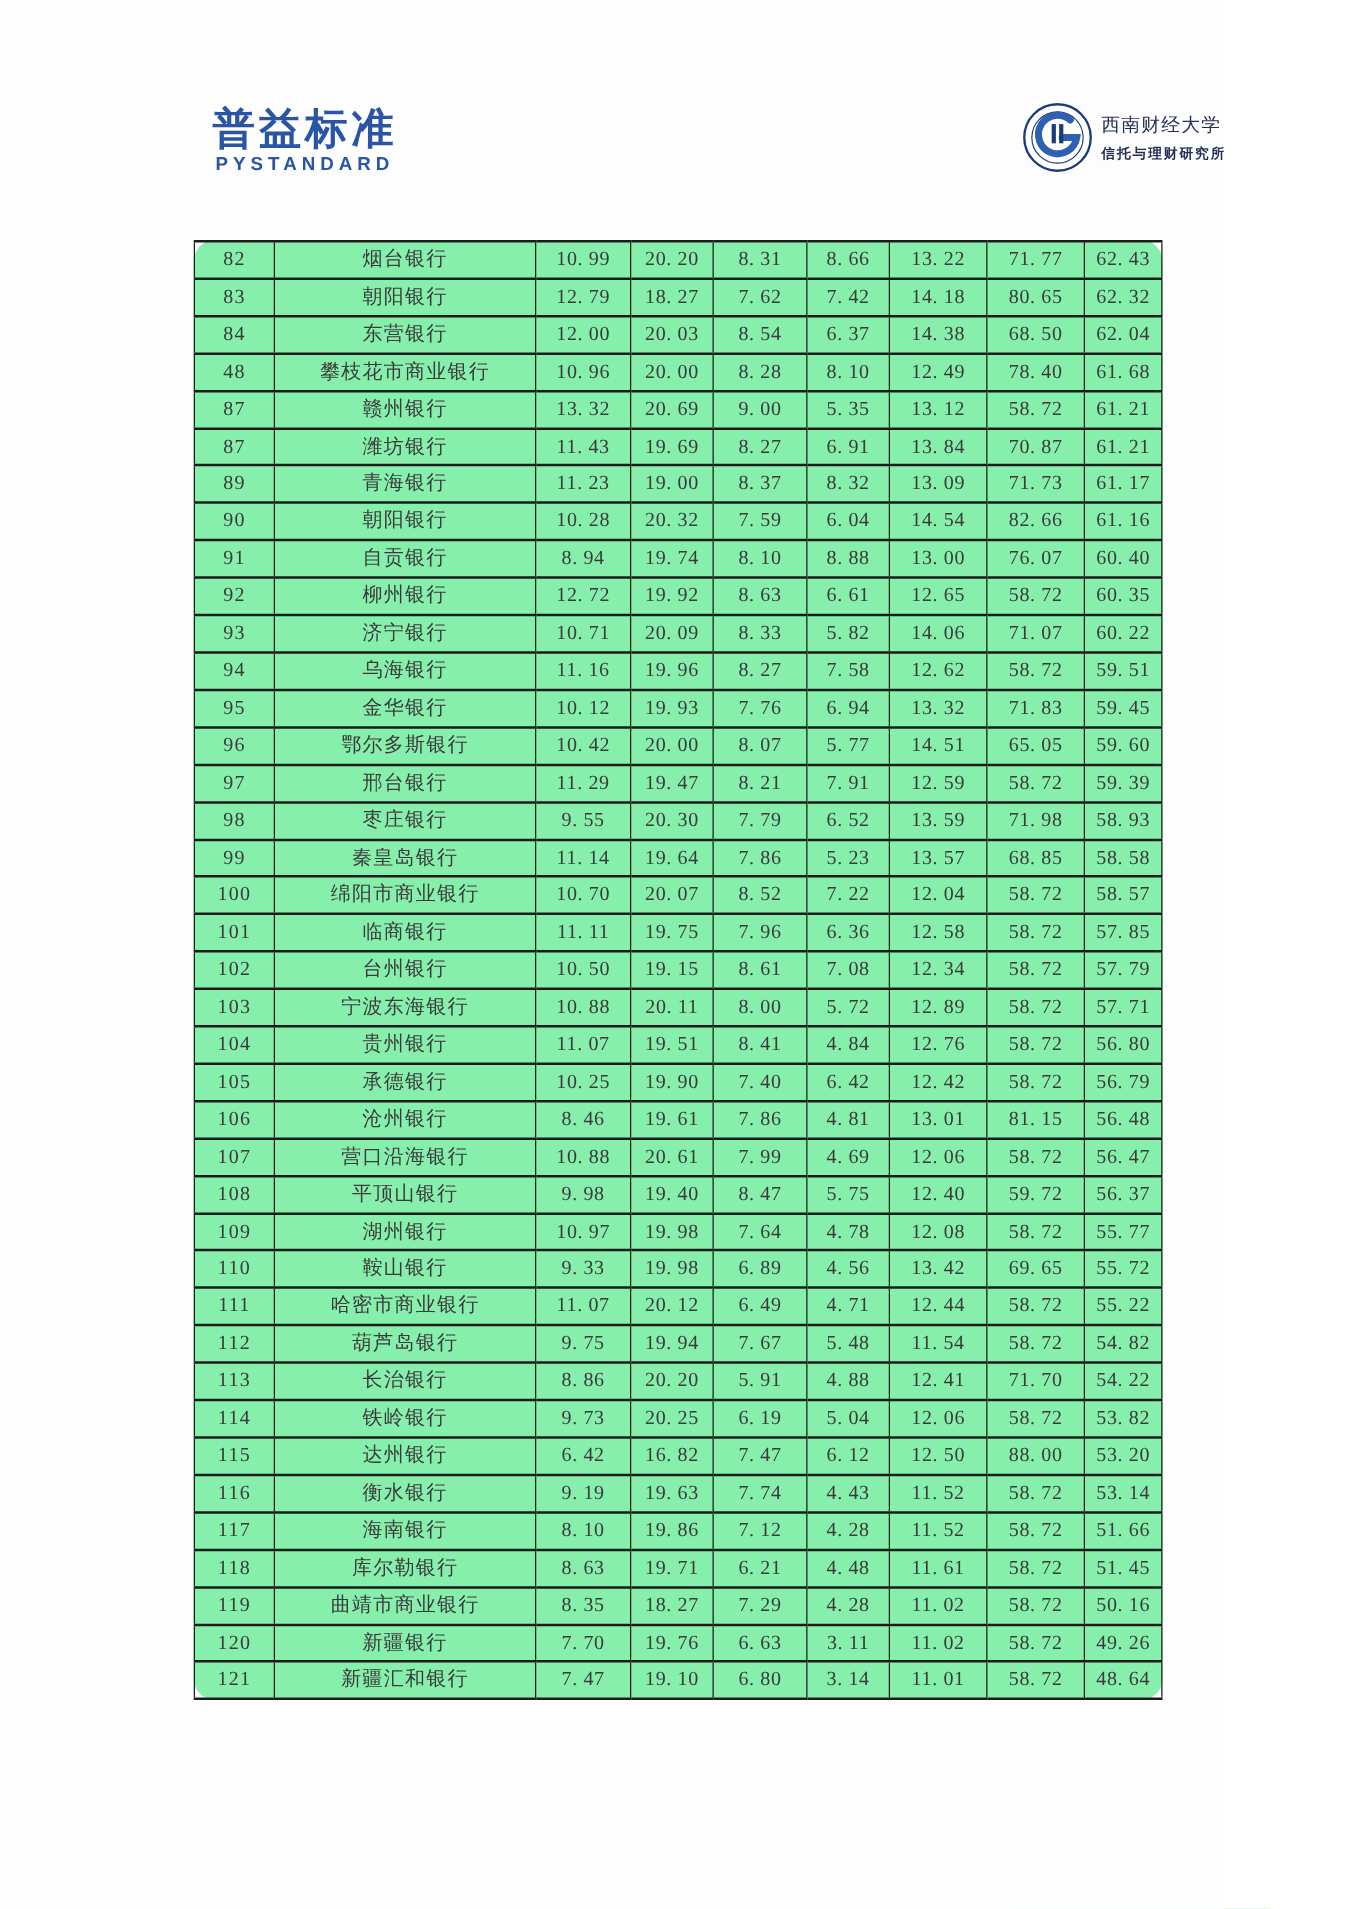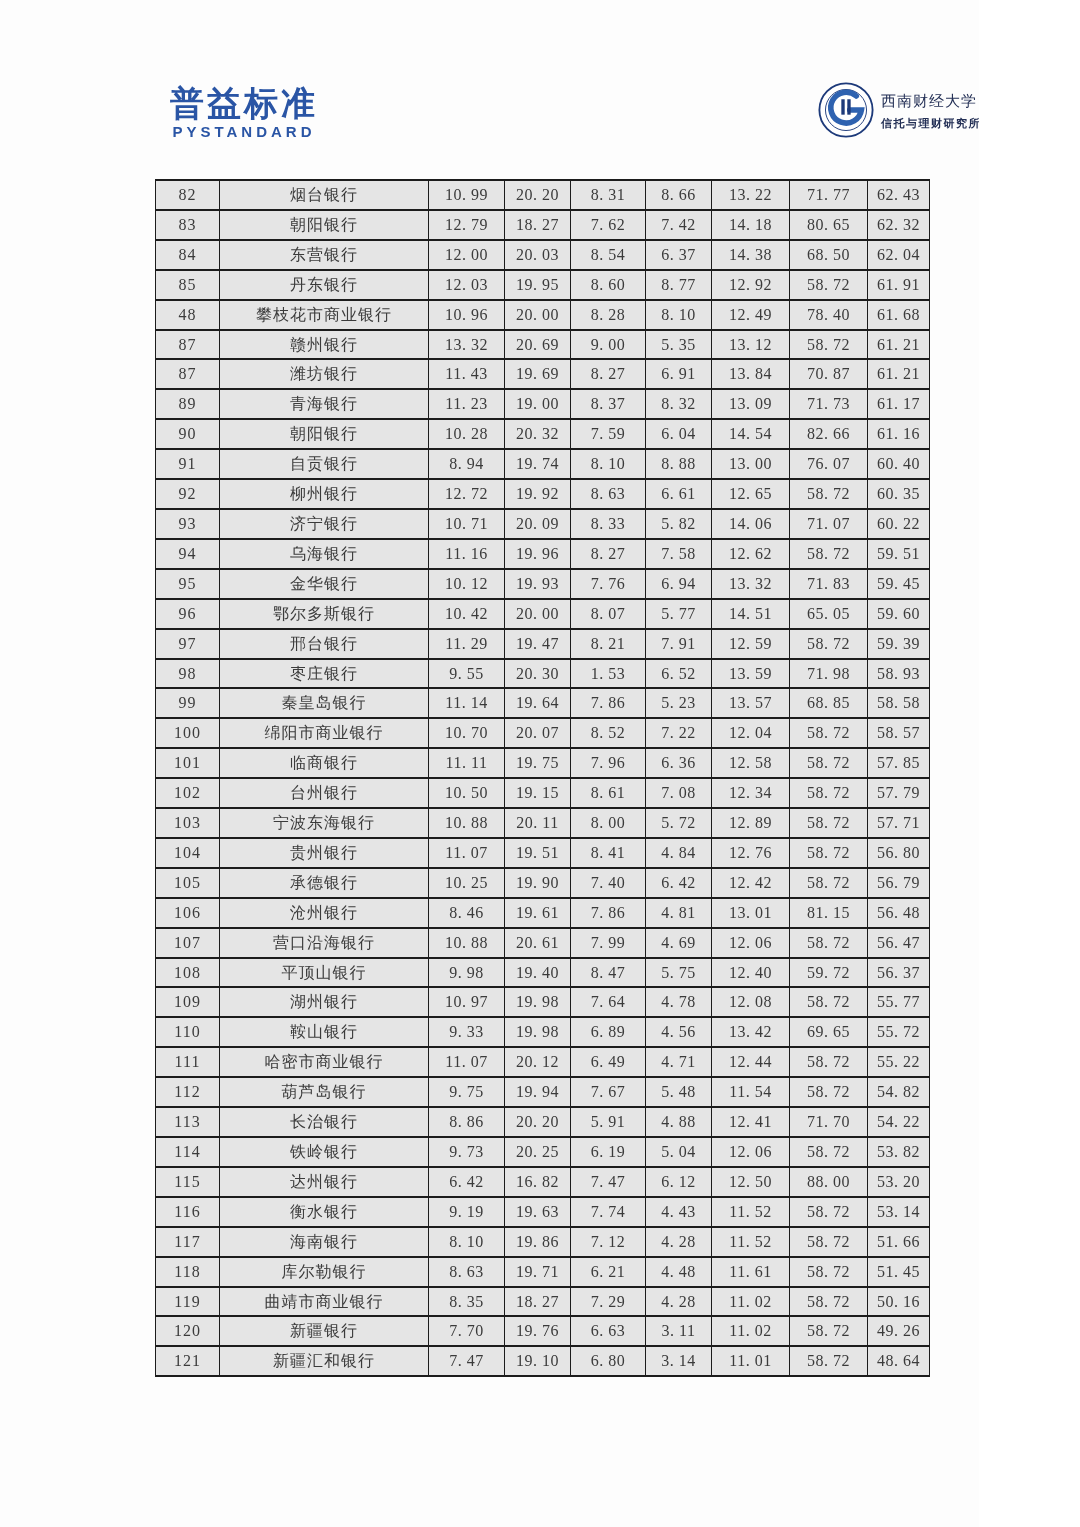--- a/index.html
+++ b/index.html
@@ -34,23 +34,24 @@
   .inst-text {
     margin-left:7px; color:#232f55;
     font-family:"Liberation Serif","DejaVu Serif",serif;
     white-space:nowrap;
   }
   .inst-line1 { font-size:15px; font-weight:normal; letter-spacing:1px; line-height:26px; }
   .inst-line2 { font-size:11px; font-weight:bold; letter-spacing:1.5px; line-height:17px; margin-top:1px; }
 
   
   table.rank-table {
-    position:absolute; left:155px; top:179px; width:774px;
+    position:absolute; left:155px; top:192px; width:774px;
     border-collapse:collapse; table-layout:fixed;
-    background:#e5e5e5;
+    background:#86efac;
+    border-radius:17px;
   }
   .rank-table td {
     border-left:1px solid #1c1c1c;
     border-right:1px solid #1c1c1c;
     border-top:2px solid #1c1c1c;
     border-bottom:2px solid #1c1c1c;
     height:27.9px; padding:0;
     text-align:center; vertical-align:middle;
     color:#3b3b3b; font-size:16px; line-height:27.9px;
     overflow:hidden; white-space:nowrap;
@@ -125,31 +126,20 @@
           <td class="name">东营银行</td>
           <td class="num">12. 00</td>
           <td class="num">20. 03</td>
           <td class="num">8. 54</td>
           <td class="num">6. 37</td>
           <td class="num">14. 38</td>
           <td class="num">68. 50</td>
           <td class="num">62. 04</td>
         </tr>
         <tr>
-          <td class="rank">85</td>
-          <td class="name">丹东银行</td>
-          <td class="num">12. 03</td>
-          <td class="num">19. 95</td>
-          <td class="num">8. 60</td>
-          <td class="num">8. 77</td>
-          <td class="num">12. 92</td>
-          <td class="num">58. 72</td>
-          <td class="num">61. 91</td>
-        </tr>
-        <tr>
           <td class="rank">48</td>
           <td class="name">攀枝花市商业银行</td>
           <td class="num">10. 96</td>
           <td class="num">20. 00</td>
           <td class="num">8. 28</td>
           <td class="num">8. 10</td>
           <td class="num">12. 49</td>
           <td class="num">78. 40</td>
           <td class="num">61. 68</td>
         </tr>
@@ -272,21 +262,21 @@
           <td class="num">7. 91</td>
           <td class="num">12. 59</td>
           <td class="num">58. 72</td>
           <td class="num">59. 39</td>
         </tr>
         <tr>
           <td class="rank">98</td>
           <td class="name">枣庄银行</td>
           <td class="num">9. 55</td>
           <td class="num">20. 30</td>
-          <td class="num">1. 53</td>
+          <td class="num">7. 79</td>
           <td class="num">6. 52</td>
           <td class="num">13. 59</td>
           <td class="num">71. 98</td>
           <td class="num">58. 93</td>
         </tr>
         <tr>
           <td class="rank">99</td>
           <td class="name">秦皇岛银行</td>
           <td class="num">11. 14</td>
           <td class="num">19. 64</td>

